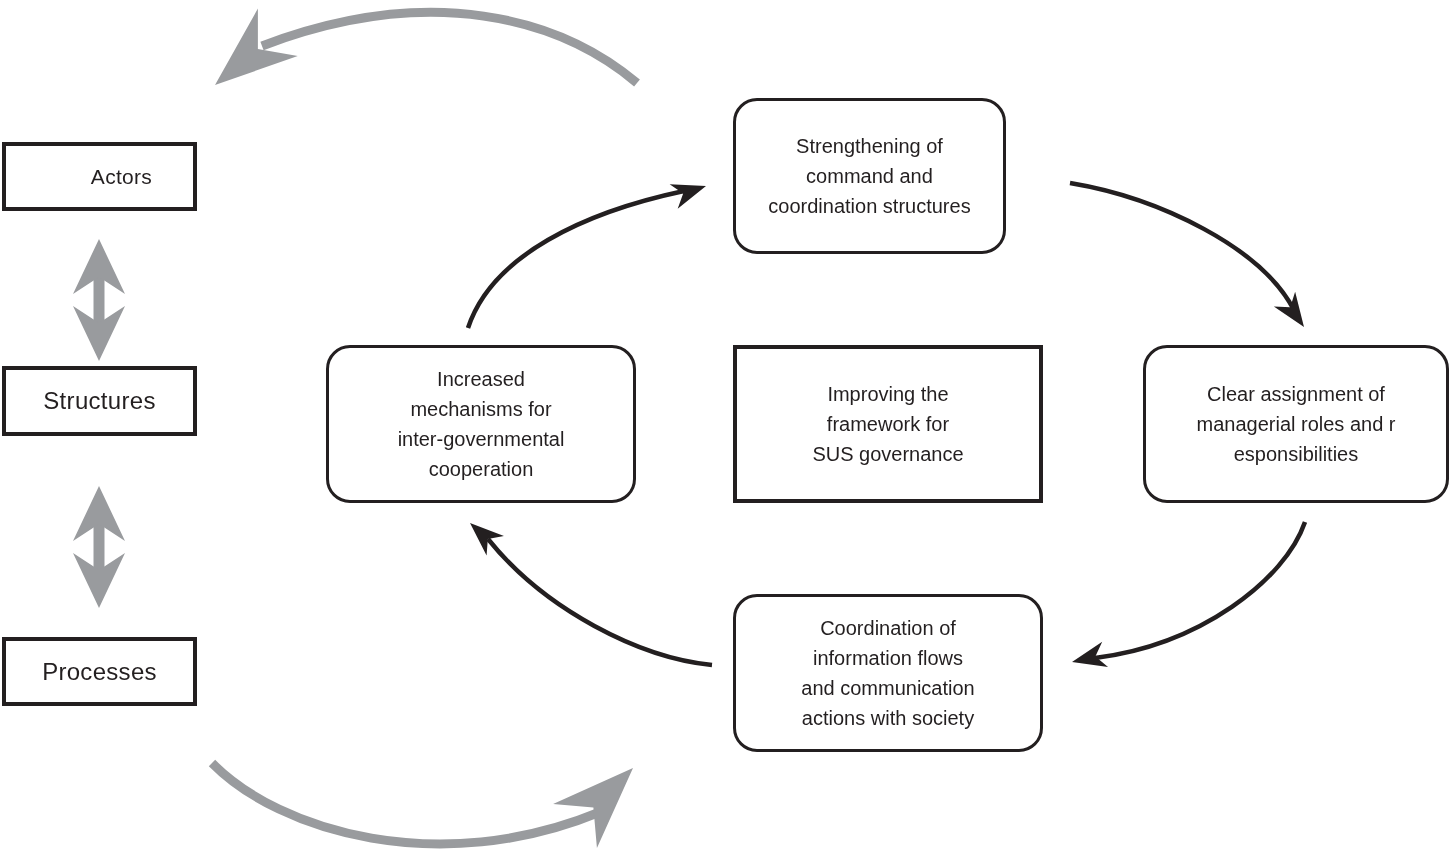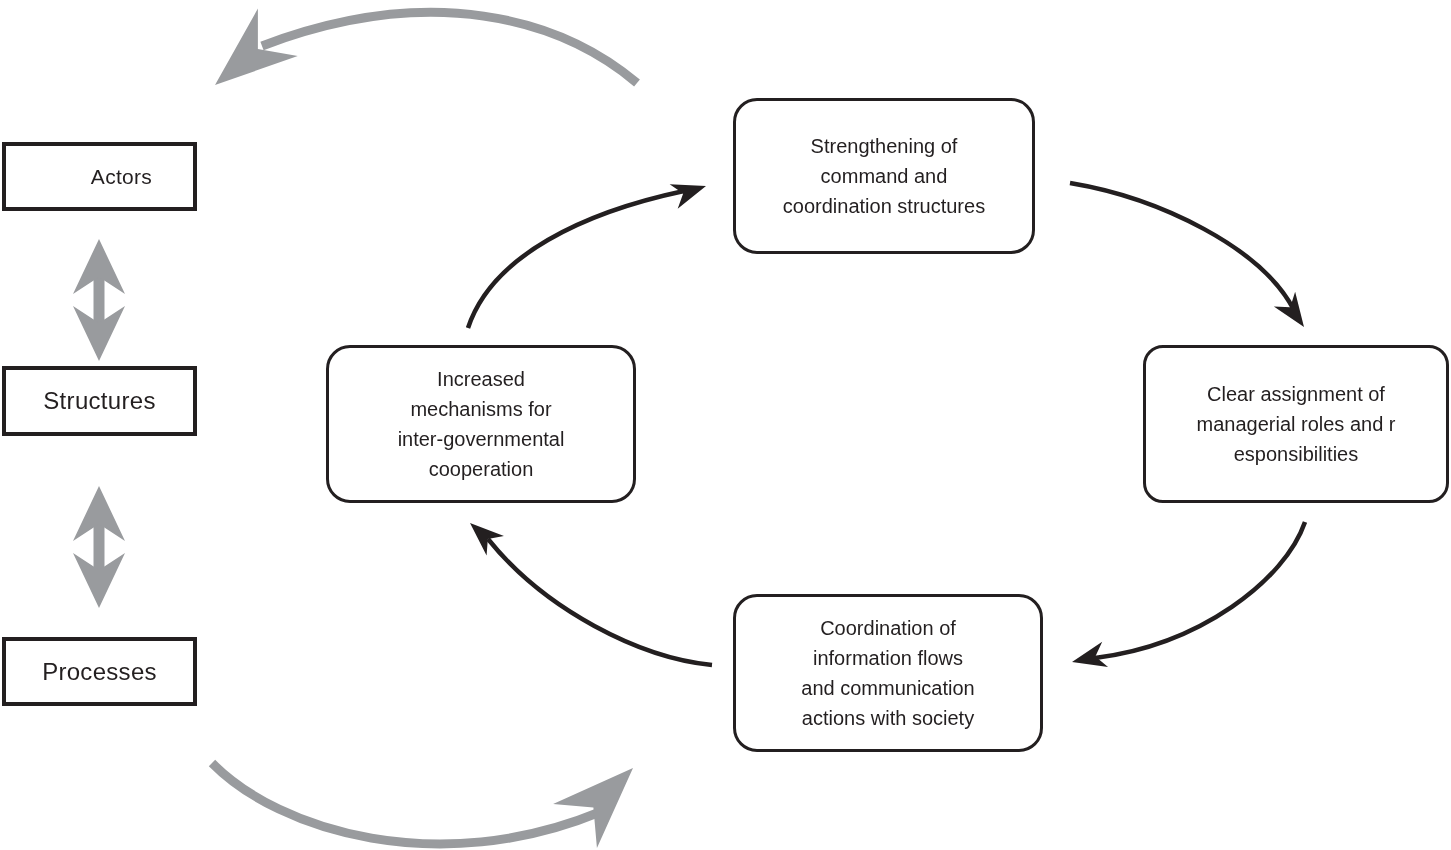--- a/index.html
+++ b/index.html
@@ -84,37 +84,42 @@
   <div class="node side-box small" style="left:2px; top:142px; width:195px; height:69px;padding-left:44px;">
     <span class="label">Actors</span>
   </div>
   <div class="node side-box" style="left:2px; top:366px; width:195px; height:70px;">
     <span class="label">Structures</span>
   </div>
   <div class="node side-box" style="left:2px; top:637px; width:195px; height:69px;text-align:right;">
     <span class="label">Processes</span>
   </div>
 
-  <div class="node rounded cycle-text" style="left:733px; top:98px; width:302px; height:156px;">
+  <div class="node rounded cycle-text" style="left:733px; top:98px; width:273px; height:156px;">
     <span class="label">Strengthening of
 command and
 coordination structures</span>
   </div>
-  <div class="node rounded cycle-text" style="left:1143px; top:345px; width:306px; height:158px;border-radius:20px;">
+  <div class="node rounded cycle-text" style="left:1143px; top:345px; width:306px; height:158px;">
     <span class="label">Clear assignment of
 managerial roles and r
 esponsibilities</span>
   </div>
   <div class="node rounded cycle-text" style="left:733px; top:594px; width:310px; height:158px;">
     <span class="label">Coordination of
 information flows
 and communication
 actions with society</span>
   </div>
   <div class="node rounded cycle-text" style="left:326px; top:345px; width:310px; height:158px;">
     <span class="label">Increased
 mechanisms for
 inter-governmental
 cooperation</span>
   </div>
 
+  <div class="node square cycle-text" style="left:733px; top:345px; width:310px; height:158px;">
+    <span class="label">Improving the
+framework for
+SUS governance</span>
+  </div>
 
 </div>
 
 </body></html>

